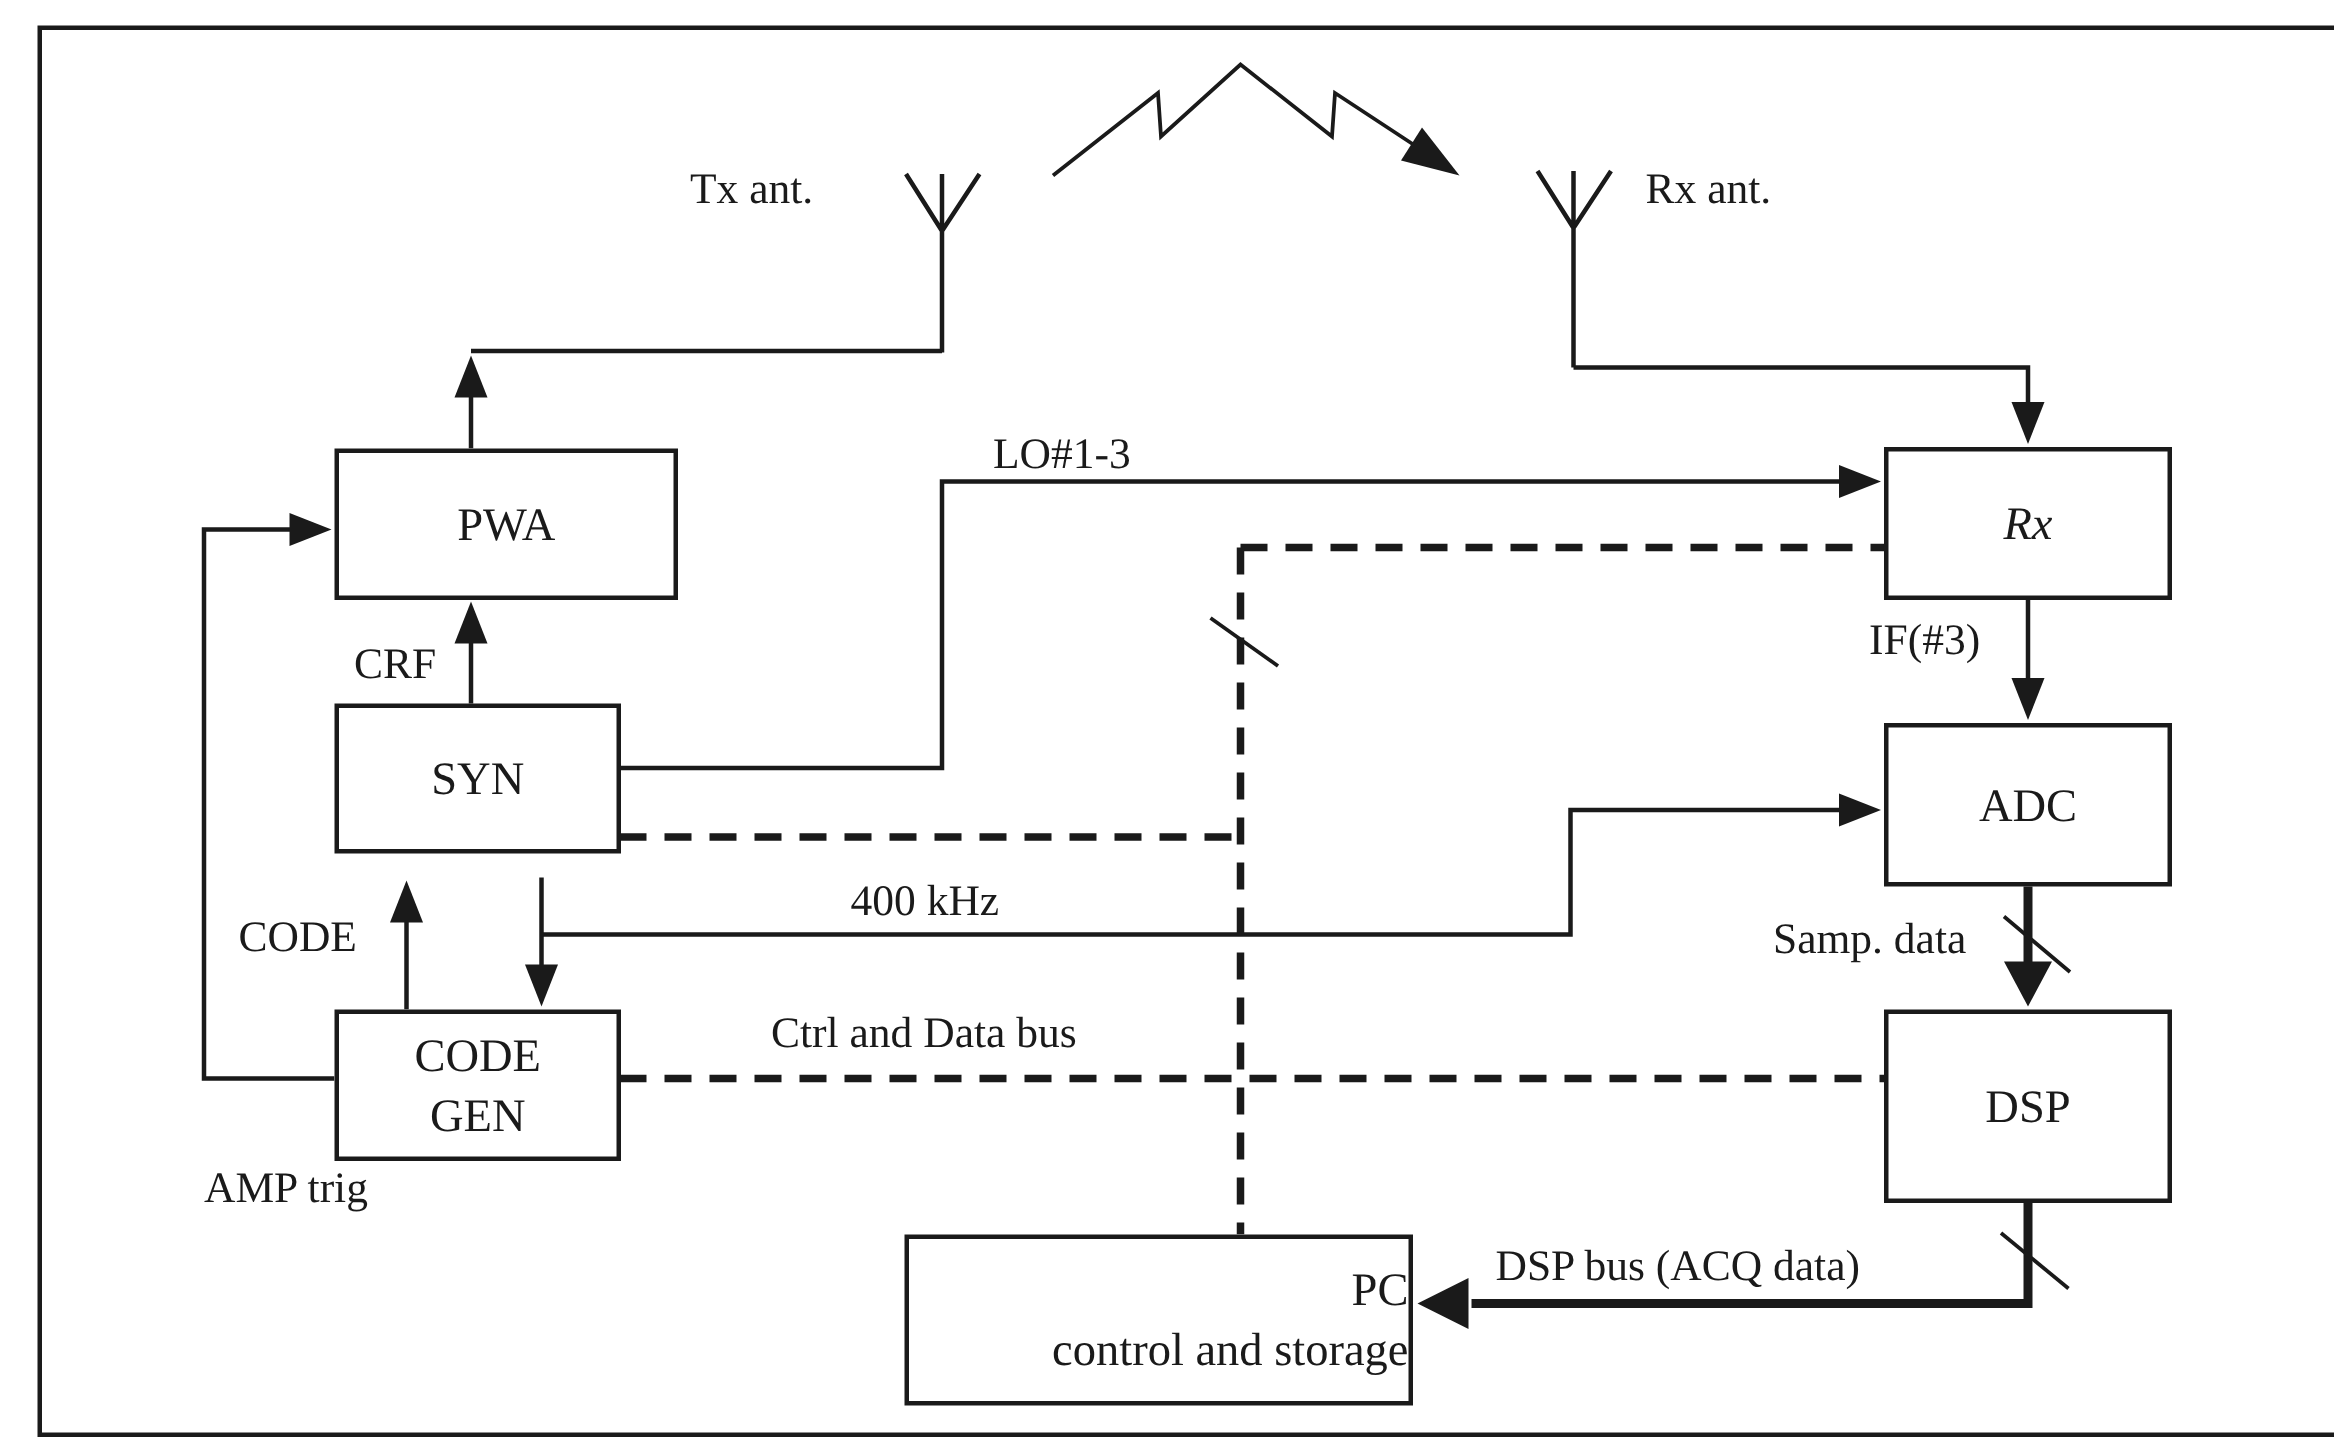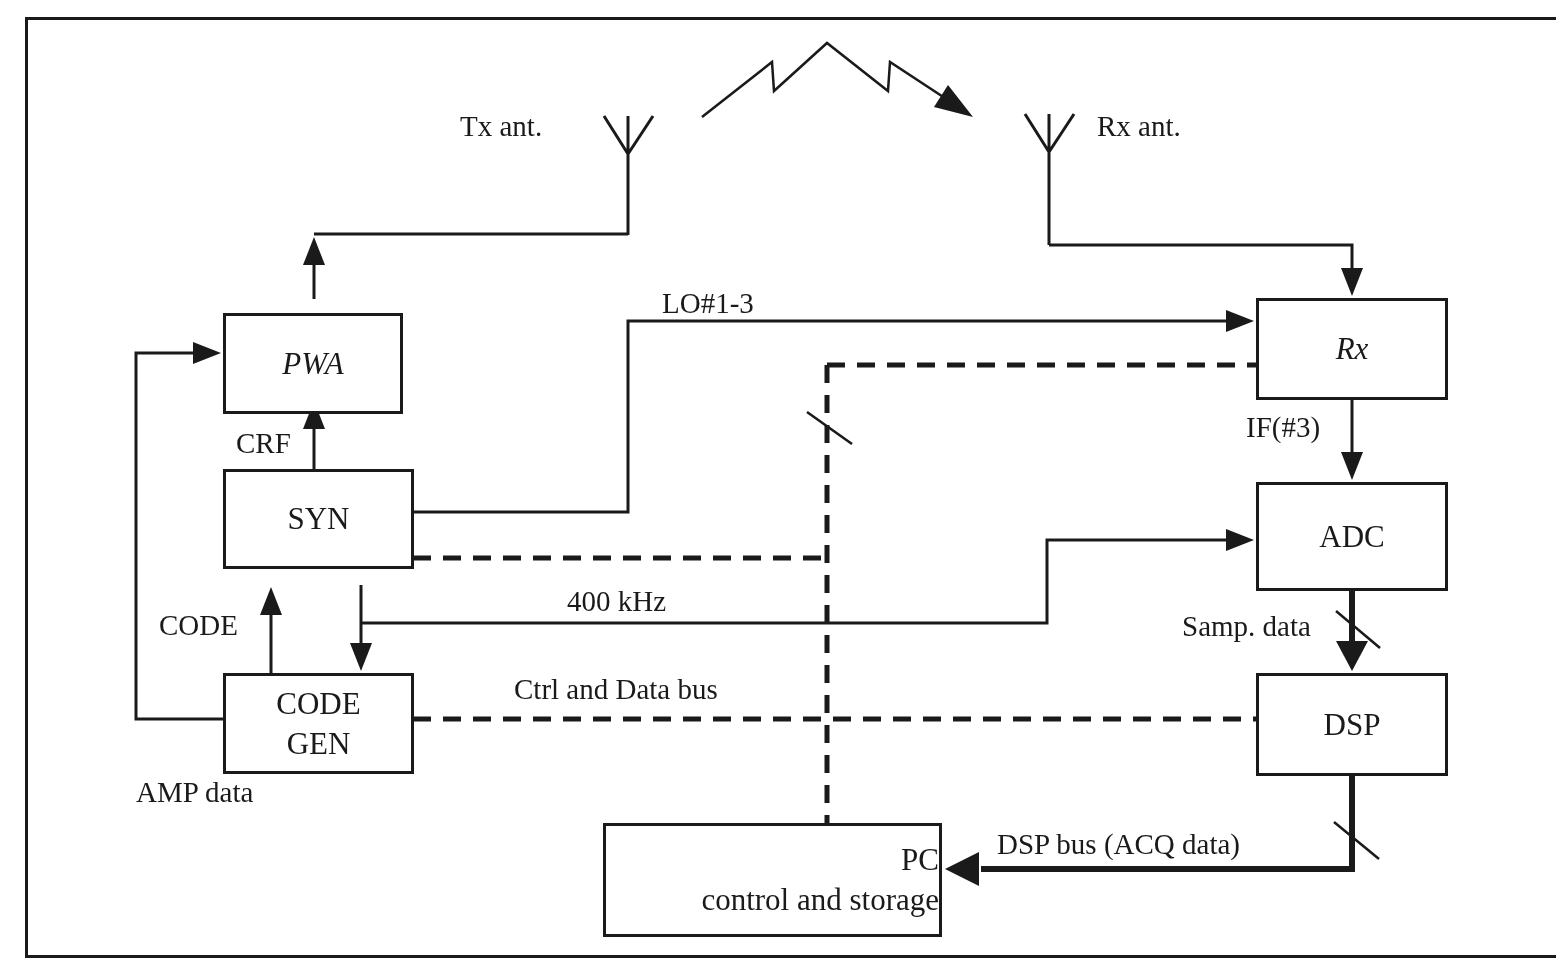--- a/index.html
+++ b/index.html
@@ -7,26 +7,26 @@
        font-family:"Liberation Serif", "DejaVu Serif", serif;color:#1a1a1a;}
   .canvas{position:absolute;left:0;top:0;width:1556px;height:963px;}
   .frame{position:absolute;left:25px;top:17px;width:1545px;height:941px;
          border:3px solid #1a1a1a;box-sizing:border-box;}
   svg.wires{position:absolute;left:0;top:0;width:1556px;height:963px;}
   .box{position:absolute;background:#ffffff;border:3px solid #1a1a1a;
        box-sizing:border-box;display:flex;flex-direction:column;
        align-items:center;justify-content:center;font-size:31px;
        line-height:1.28;text-align:center;}
   .lbl{position:absolute;font-size:29px;line-height:1.1;white-space:nowrap;}
-  .b-pwa{left:223px;top:313px;width:180px;height:101px;font-style:italic;}
+  .b-pwa{left:223px;top:299px;width:229px;height:101px;}
   .b-syn{left:223px;top:469px;width:191px;height:100px;}
   .b-codegen{left:223px;top:673px;width:191px;height:101px;}
   .b-rx{left:1256px;top:298px;width:192px;height:102px;font-style:italic;}
   .b-adc{left:1256px;top:482px;width:192px;height:109px;}
-  .b-dsp{left:1256px;top:673px;width:192px;height:103px;}
+  .b-dsp{left:1256px;top:673px;width:192px;height:129px;}
   .b-pc{left:603px;top:823px;width:339px;height:114px;align-items:flex-end;}
 </style>
 </head>
 <body>
 
 <div class="canvas">
 
   <svg class="wires" viewBox="0 0 1556 963">
     <g stroke="#1a1a1a" stroke-width="3" fill="none">
 
@@ -113,19 +113,19 @@
     <span>control and storage</span>
   </div>
 
   <div class="lbl" style="left:460px;top:111px;">Tx ant.</div>
   <div class="lbl" style="left:1097px;top:111px;">Rx ant.</div>
   <div class="lbl" style="left:662px;top:288px;">LO#1-3</div>
   <div class="lbl" style="left:236px;top:428px;">CRF</div>
   <div class="lbl" style="left:159px;top:610px;">CODE</div>
   <div class="lbl" style="left:531px;top:586px;margin-left:36px;">400 kHz</div>
   <div class="lbl" style="left:492px;top:674px;margin-left:22px;">Ctrl and Data bus</div>
-  <div class="lbl" style="left:136px;top:777px;">AMP data</div>
+  <div class="lbl" style="left:136px;top:777px;">AMP trig</div>
   <div class="lbl" style="left:1246px;top:412px;">IF(#3)</div>
   <div class="lbl" style="left:1182px;top:611px;">Samp. data</div>
   <div class="lbl" style="left:997px;top:829px;">DSP bus (ACQ data)</div>
 
   <div class="frame"></div>
 </div>
 
 </body></html>

